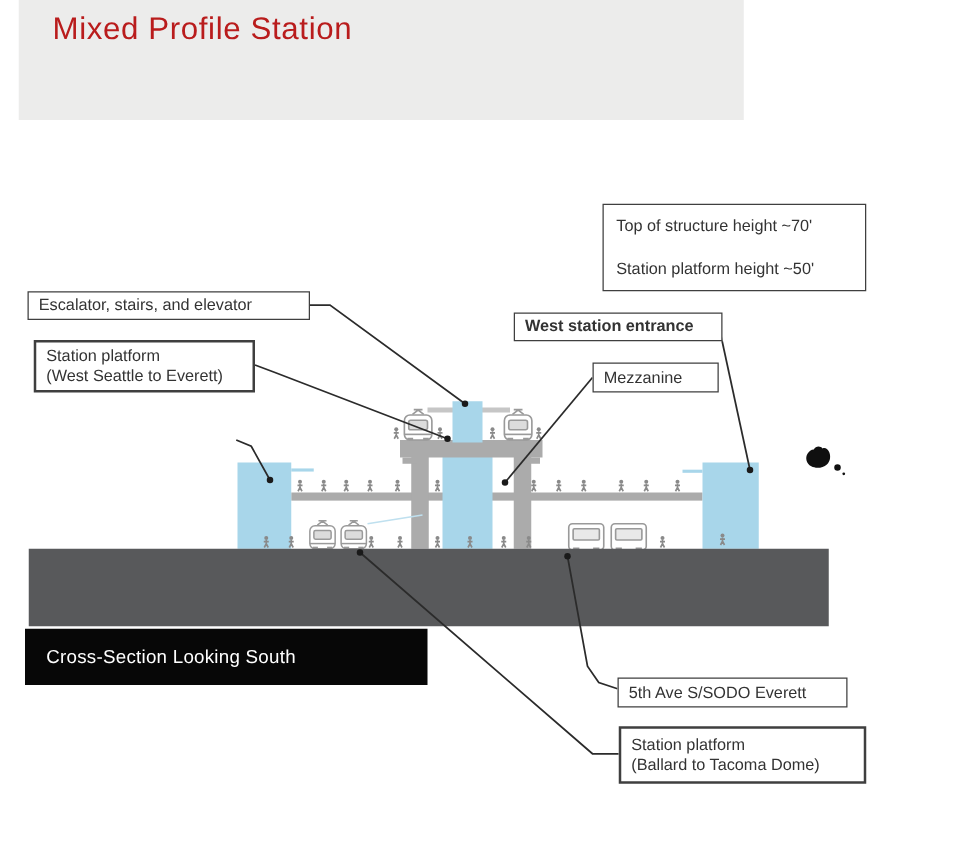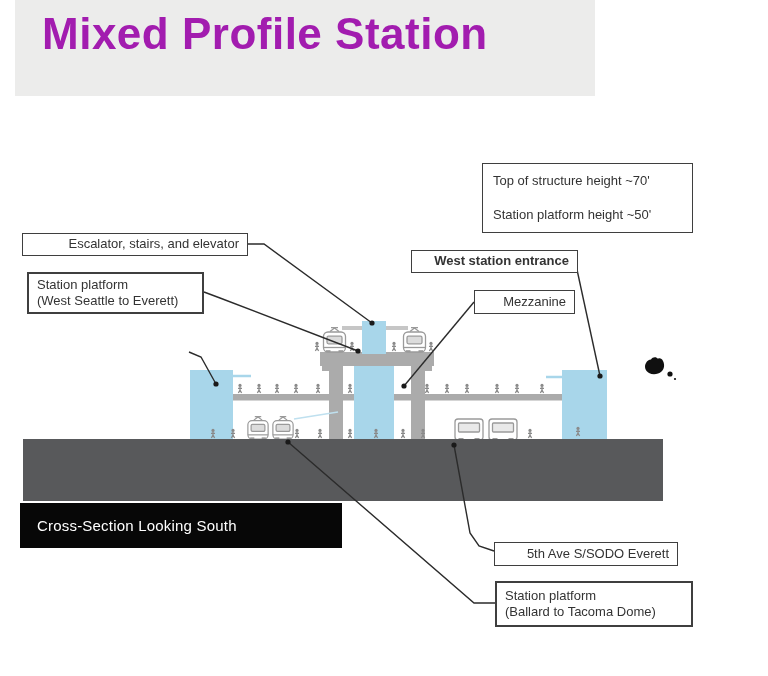--- a/index.html
+++ b/index.html
@@ -3,30 +3,30 @@
 <meta charset="utf-8">
 <style>
   html,body{margin:0;padding:0;background:#fff;}
   #slide{
     position:relative;width:768px;height:676px;background:#ffffff;overflow:hidden;
     font-family:"Liberation Sans",sans-serif;
   }
   
   .header-band{position:absolute;left:15px;top:0;width:580px;height:96px;background:#ECECEB;}
   .slide-title{
-    position:absolute;left:42px;top:9px;font-size:44px;font-weight:bold;color:#a21caf;
+    position:absolute;left:42px;top:9px;font-size:25px;font-weight:normal;color:#b91c1c;
     letter-spacing:0.5px;white-space:nowrap;
   }
   
   .label-box{
     position:absolute;box-sizing:border-box;background:#ffffff;border:1.5px solid #3f3f3f;
     color:#333333;font-size:13px;line-height:1.25;display:flex;flex-direction:column;
     justify-content:center;padding:2px 8px;white-space:nowrap;z-index:5;
   }
-  .label-box.center{align-items:flex-end;}
+  .label-box.center{align-items:flex-start;}
   .label-box.thick{border-width:2px;}
   .heights-box{justify-content:space-between;padding:9px 10px;}
   
   .caption-box{
     position:absolute;left:20px;top:503px;width:322px;height:45px;background:#070707;
     display:flex;align-items:center;padding-left:17px;box-sizing:border-box;z-index:6;
   }
   .caption-text{color:#ffffff;font-size:15px;letter-spacing:0.2px;white-space:nowrap;}
   svg.scene{position:absolute;left:0;top:0;z-index:1;}
 </style>

